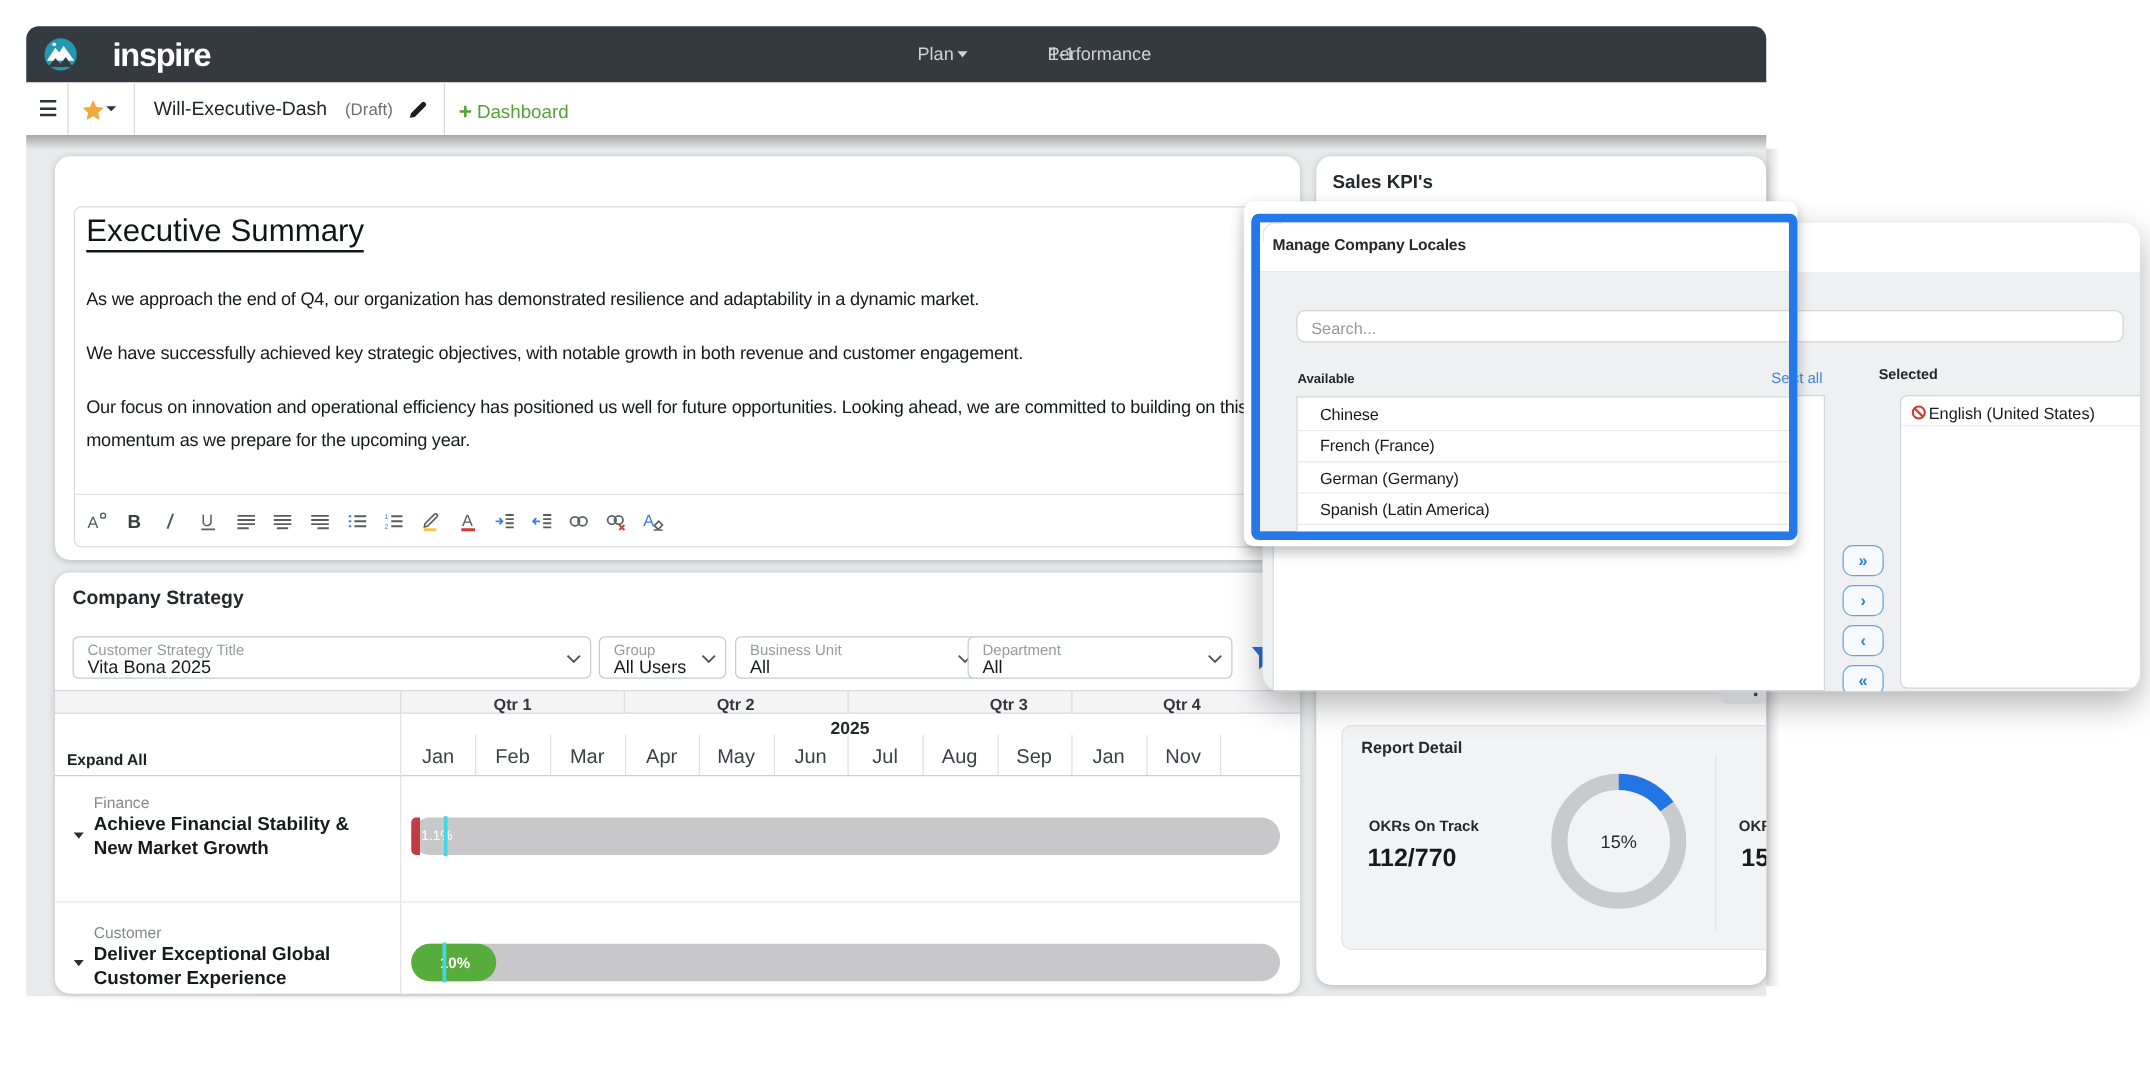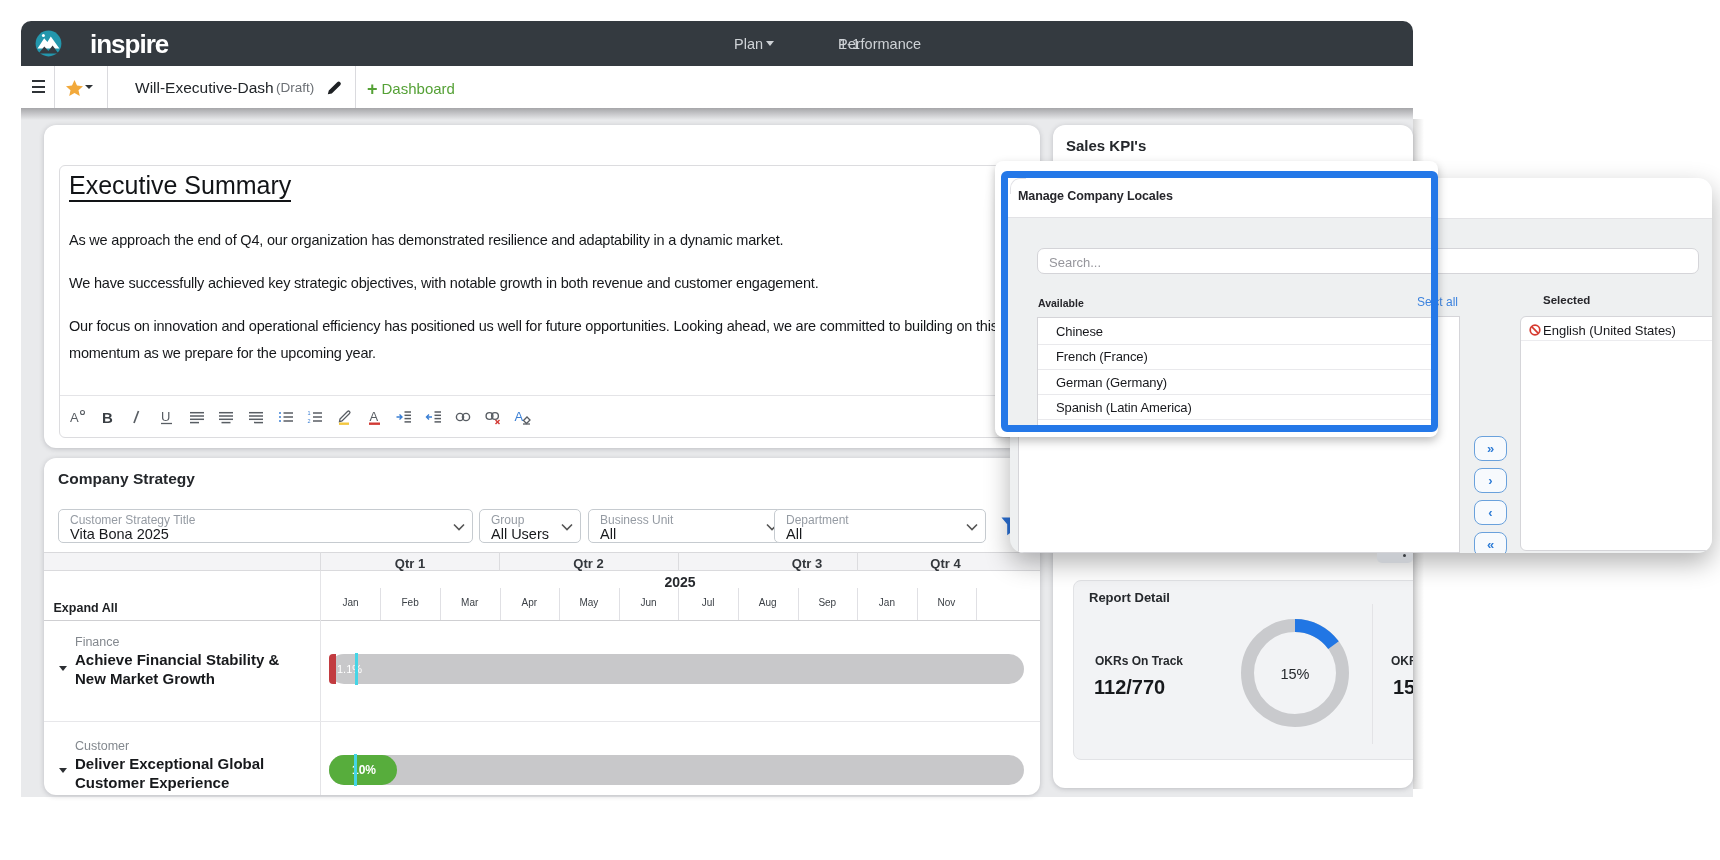--- a/index.html
+++ b/index.html
@@ -19,21 +19,21 @@
 .logo-circ { left:9px; top:4px; }
 .logo-word { left:41px; top:8px; color:#fff; font-size:26px; font-weight:bold; letter-spacing:-1px;margin-left:28px; }
 .navitem { top:14.5px; color:#ced2d6; font-size:14.5px; font-weight:500; }
 .nav-caret { left:745px; top:20px; width:0; height:0; border-left:4.5px solid transparent; border-right:4.5px solid transparent; border-top:5px solid #ced2d6; }
 
 .toolbar { left:21px; top:66px; width:1392px; height:42px; background:#fff; }
 .tsep { top:0; width:1px; height:42px; background:#dadade; }
 .hamb { left:11px; top:14px; width:13px; height:13px; border-top:2px solid #2f3337; border-bottom:2px solid #2f3337; }
 .hamb:before { content:""; position:absolute; left:0; top:3.5px; width:13px; height:2px; background:#2f3337; }
 .star-caret { left:64px; top:19px; width:0; height:0; border-left:4px solid transparent; border-right:4px solid transparent; border-top:4.5px solid #2f3337; }
-.tb-title { left:102px; top:12.5px; font-size:15.5px; color:#212529; font-weight:500;margin-left:12px; }
+.tb-title { left:102px; top:12.5px; font-size:15.5px; color:#212529; font-weight:500; }
 .tb-draft { left:255px; top:14px; font-size:13.5px; color:#6c7075; }
 .plusd { left:346px; top:12px; font-size:15px; color:#55a136; font-weight:500; }
 .plusd b { font-weight:bold; font-size:18px; position:relative; top:0.5px; margin-right:4px; }
 
 
 .sheet { background:#fff; border-radius:12px; box-shadow:0 1px 5px rgba(60,60,70,0.25); }
 .exec { left:44px; top:125px; width:996px; height:323px; }
 .comp { left:44px; top:458px; width:996px; height:337px; overflow:hidden; }
 .kpi  { left:1053px; top:125px; width:360px; height:663px; overflow:hidden; }
 
@@ -49,21 +49,21 @@
 .dd { position:absolute; top:51px; height:34px; border:1px solid #c6cbd0; border-radius:5px; background:#fff; }
 .dd .lbl { position:absolute; left:11px; top:3px; font-size:12px; color:#959ba3; }
 .dd .val { position:absolute; left:11px; top:16px; font-size:14.5px; color:#17191c; }
 .dd svg { position:absolute; right:7px; top:13px; }
 .funnel { left:957px; top:59px; }
 
 .qband { left:0; top:94px; width:996px; height:19px; background:#f4f4f6; border-top:1px solid #d9d9dc; border-bottom:1px solid #dadadd; }
 .qlab { top:98px; font-size:13px; font-weight:600; color:#33373c; width:60px; text-align:center; }
 .qsep { top:94px; width:1px; height:19px; background:#dcdcdf; }
 .y2025 { left:576px; top:116px; width:120px; text-align:center; font-size:14px; font-weight:600; color:#26292d; }
-.mon { top:139px; width:59.6px; text-align:center; font-size:10px; font-weight:500; color:#3c4147; }
+.mon { top:139px; width:59.6px; text-align:center; font-size:16px; font-weight:500; color:#3c4147; }
 .msep { top:130px; width:1px; height:32px; background:#e0e0e4; }
 .mons-border { left:0; top:162px; width:996px; height:1px; background:#cfcfd2; }
 .leftcol-line { left:275.5px; top:113px; width:1px; height:224px; background:#e4e4e7; }
 .rowsep { left:0; top:263px; width:996px; height:1px; background:#e7e7ea; }
 .rcaret { width:0; height:0; border-left:4.5px solid transparent; border-right:4.5px solid transparent; border-top:5.5px solid #2c2f33; }
 .rsmall { font-size:12.5px; color:#83888e; }
 .rtitle { font-size:15px; font-weight:bold; color:#17191c; line-height:19px; }
 .gbar { left:285px; width:695px; height:30px; background:#c8c8ca; border-radius:15px; }
 .redseg { left:0px; top:0px; width:7px; height:30px; background:#c23b40; border-radius:4px 0 0 4px; }
 .pct11 { left:8px; top:9px; font-size:11px; color:#fff; }
@@ -79,21 +79,21 @@
 .okr-num { font-size:20px; font-weight:bold; color:#17191c; white-space:nowrap; }
 .rep-div { left:298px; top:23px; width:1px; height:140px; background:#e3e3e6; }
 .donut-lab { left:195px; top:85px; width:52px; text-align:center; font-size:14.5px; color:#26292d; }
 
 
 .dialog { left:1010px; top:178px; width:702px; height:375px; background:#eef0f1; border-radius:14px;
   box-shadow:0 10px 26px rgba(0,0,0,0.30); overflow:hidden; }
 .d-head { left:0; top:0; width:702px; height:41px; background:#fff; border-bottom:1px solid #e3e3e6; }
 .d-search { left:20px; top:70px; width:669px; height:26px; background:#fff; border:1px solid #d5d5d9; border-radius:7px; }
 .d-selectall { left:348px; top:117px; width:100px; text-align:right; font-size:12px; color:#3d83de; }
-.d-sel-lab { left:533px; top:116px; font-size:11.5px; font-weight:bold; color:#26262b; }
+.d-sel-lab { left:493px; top:116px; font-size:11.5px; font-weight:bold; color:#26262b; }
 .d-avail { left:8px; top:138px; width:442px; height:237px; background:#fff; border:1px solid #d5d5d9; }
 .d-selbox { left:510px; top:138px; width:200px; height:235px; background:#fff; border:1px solid #d5d5d9; border-radius:6px; }
 .d-selrow-sep { left:0; top:22.5px; width:198px; height:1px; background:#ececef; }
 .d-selrow-txt { left:22px; top:6px; font-size:13px; color:#17181c; }
 .noentry { left:8px; top:6.5px; }
 .tbtn { left:464px; width:33px; height:25px; background:#f7fafd; border:1px solid #69a1dc; border-radius:8px;
   text-align:center; font-size:13px; font-weight:600; color:#2e7cd6; line-height:23px; }
 
 .tab { left:1377px; top:553px; width:36px; height:10px; background:#c9ccd1; border-radius:0 0 5px 5px; }
 .tab:before { content:""; position:absolute; left:26px; top:1px; width:3px; height:3px; background:#3a3d41; border-radius:50%; }

